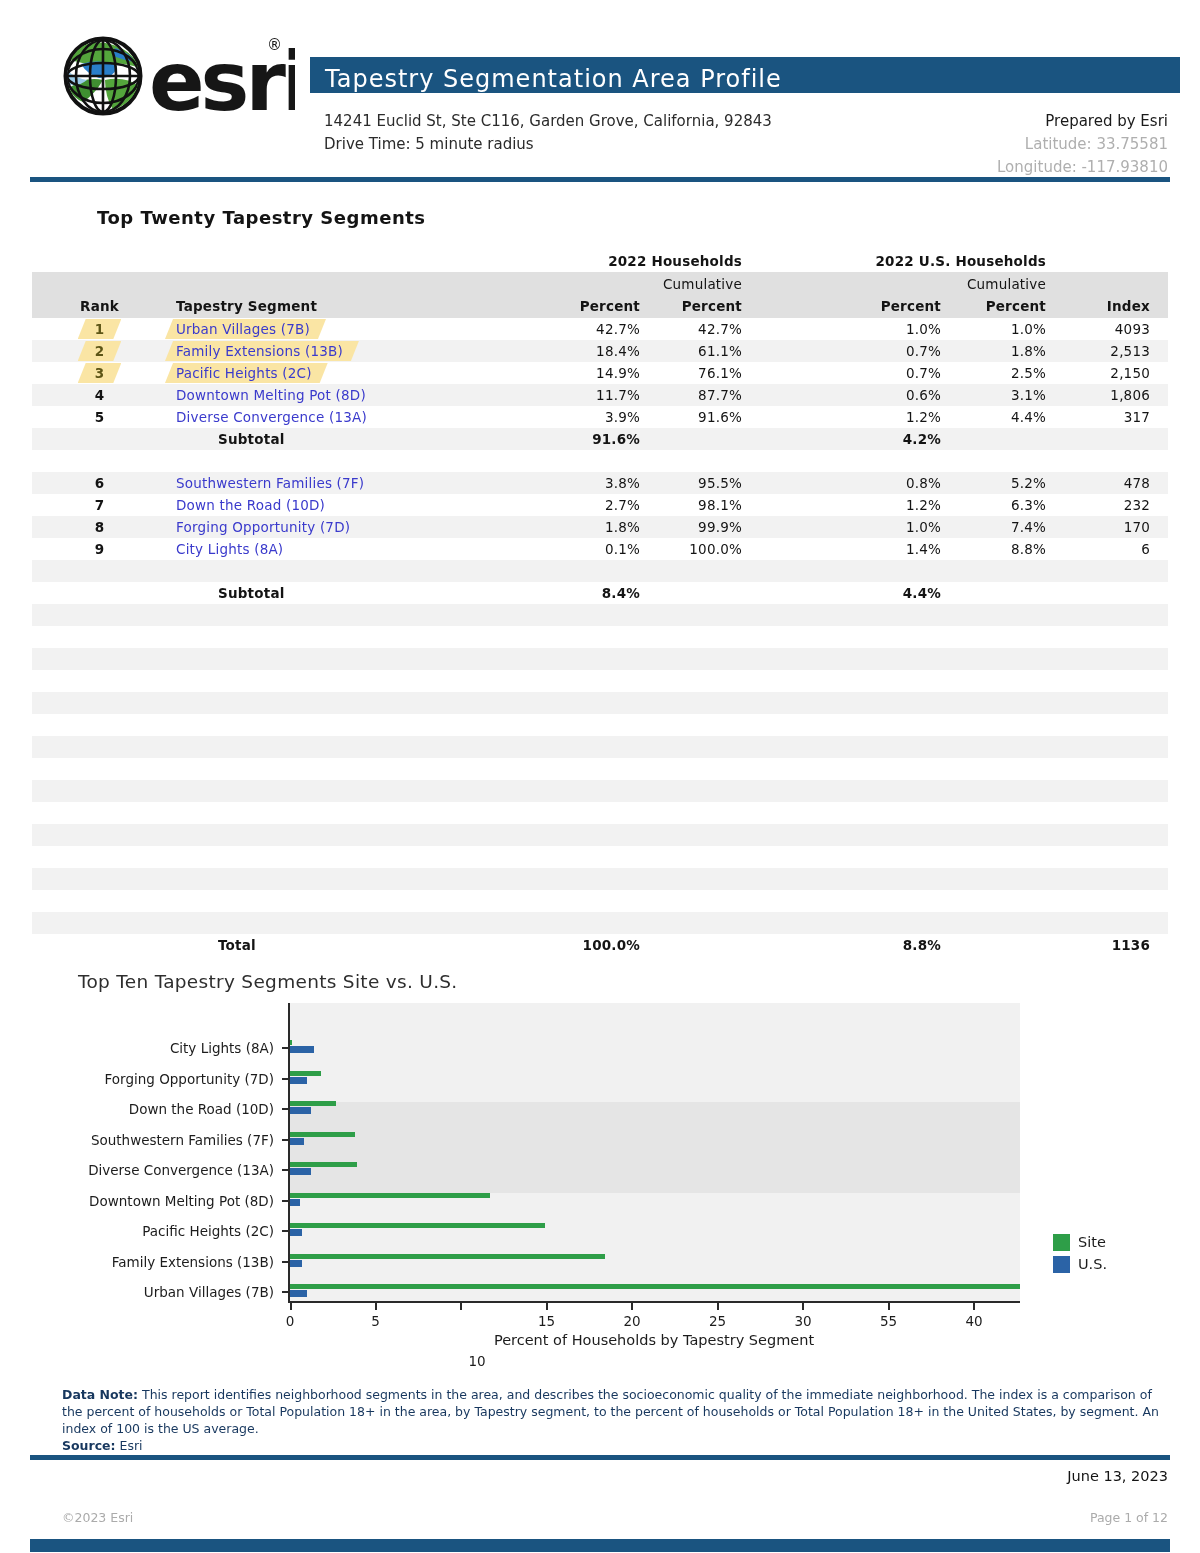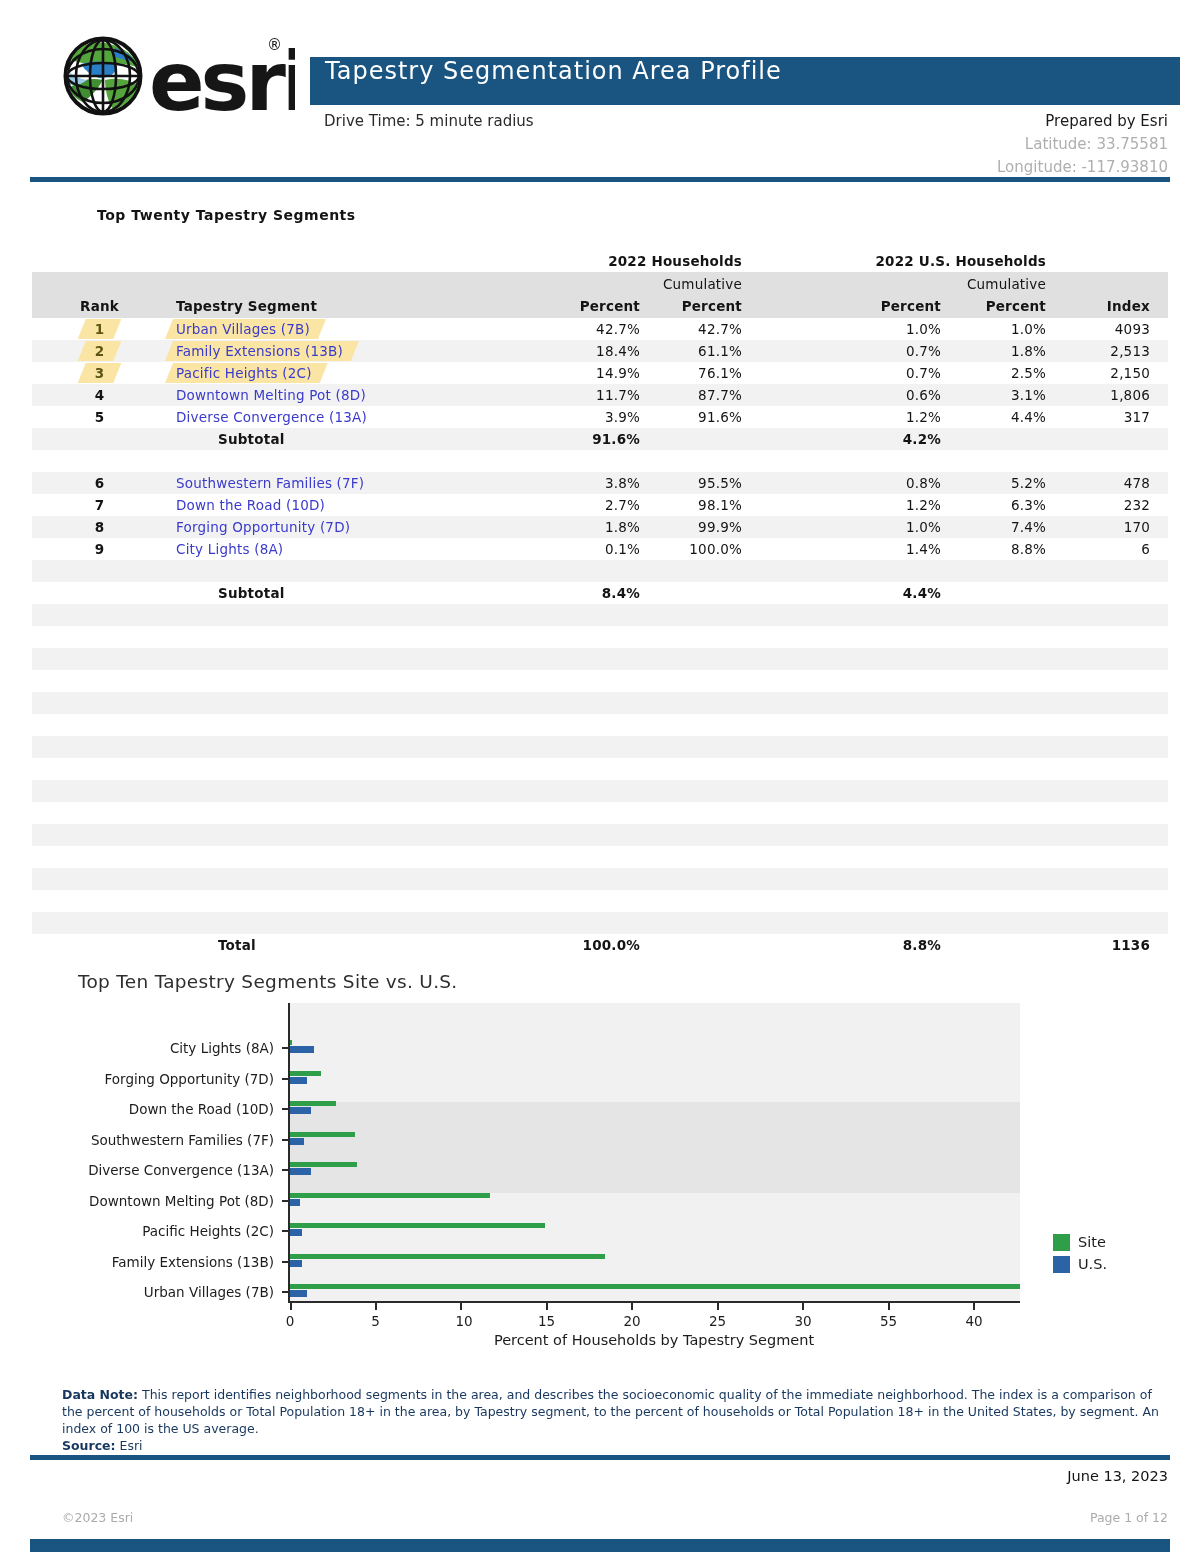--- a/index.html
+++ b/index.html
@@ -11,31 +11,31 @@
     --blue:#2B63A6;
     --zebra:#f2f2f2;
     --band:#e0e0e0;
   }
   *{margin:0;padding:0;box-sizing:border-box;}
   body{background:#888;font-family:"DejaVu Sans","Liberation Sans",sans-serif;}
   .page{position:relative;width:1200px;height:1553px;background:#fff;margin:0 auto;overflow:hidden;padding-left:8px;}
 
   
   .logo{position:absolute;left:55px;top:18px;width:240px;height:112px;}
-  .title-bar{position:absolute;left:310px;top:57px;width:870px;height:48px;background:var(--navy);
-    color:#fff;display:flex;align-items:flex-start;padding-left:15px;font-size:24px;letter-spacing:1px;}
+  .title-bar{position:absolute;left:310px;top:57px;width:870px;height:36px;background:var(--navy);
+    color:#fff;display:flex;align-items:flex-end;padding-left:15px;font-size:24px;letter-spacing:1px;}
   .addr{position:absolute;left:324px;top:110px;font-size:15px;color:#2b2b2b;line-height:23px;}
   .prepared{position:absolute;right:32px;top:110px;text-align:right;font-size:15px;line-height:23px;color:#1a1a1a;}
   .prepared .dim{color:#AFAFAF;}
   .rule{position:absolute;left:30px;width:1140px;height:5px;background:var(--navy);}
   .rule.hr1{top:177px;}
   .rule.hr2{top:1455px;}
 
   
-  .tbl-heading{position:absolute;left:97px;top:207px;font-size:14px;font-weight:bold;color:#141414;letter-spacing:.5px;}
+  .tbl-heading{position:absolute;left:97px;top:207px;font-size:18px;font-weight:bold;color:#141414;letter-spacing:.5px;}
   .tbl{position:absolute;left:32px;top:250px;width:1136px;font-size:13.5px;color:#141414;letter-spacing:.2px;}
   .grid{display:grid;grid-template-columns:135px 393px 80px 102px 199px 105px 104px 1fr;align-items:center;}
   .grouprow{height:22px;font-weight:bold;font-size:13.5px;}
   .grouprow .g1{grid-column:3/5;text-align:right;}
   .grouprow .g2{grid-column:5/7;text-align:right;}
   .band{background:var(--band);padding-top:2px;}
   .bandrow1{height:20px;font-weight:normal;}
   .bandrow1 .cum1{grid-column:4;text-align:right;}
   .bandrow1 .cum2{grid-column:6;text-align:right;}
   .bandrow2{height:24px;font-weight:bold;}
@@ -111,20 +111,21 @@
       <text x="94" y="92" font-family="DejaVu Sans, sans-serif" font-size="82" font-weight="bold" letter-spacing="-4" fill="#161616">esri</text>
       <text x="212" y="32" font-family="DejaVu Sans, sans-serif" font-size="15" fill="#161616">®</text>
     </svg>
   </div>
 
   <div class="title-bar">
     <span>Tapestry Segmentation Area Profile</span>
   </div>
 
   <div class="addr">
+    <div>14241 Euclid St, Ste C116, Garden Grove, California, 92843</div>
     <div>Drive Time: 5 minute radius</div>
   </div>
 
   <div class="prepared">
     <div>Prepared by Esri</div>
     <div class="dim">Latitude: 33.75581</div>
     <div class="dim">Longitude: -117.93810</div>
   </div>
 
   <div class="rule hr1"></div>
@@ -454,21 +455,21 @@
       <div class="bar bar-site" style="top: 250.5px; width: 314.692px;"></div>
       <div class="bar bar-us" style="top: 256.5px; width: 11.972px;"></div>
       <div class="ydash" style="top: 288px;"></div>
       <div class="bar bar-site" style="top: 281px; width: 730.29px;"></div>
       <div class="bar bar-us" style="top: 287px; width: 17.1028px;"></div>
       <div class="xtick" style="left: 0px;"></div>
       <div class="xtick-label" style="left: -22px;">0</div>
       <div class="xtick" style="left: 84.514px;"></div>
       <div class="xtick-label" style="left: 63.514px;">5</div>
       <div class="xtick" style="left: 170.028px;"></div>
-      <div class="xtick-label" style="left: 152px;">10</div>
+      <div class="xtick-label" style="left: 165px; margin-top: 40px;">10</div>
       <div class="xtick" style="left: 255.542px;"></div>
       <div class="xtick-label" style="left: 234.542px;">15</div>
       <div class="xtick" style="left: 341.056px;"></div>
       <div class="xtick-label" style="left: 320.056px;">20</div>
       <div class="xtick" style="left: 426.57px;"></div>
       <div class="xtick-label" style="left: 405.57px;">25</div>
       <div class="xtick" style="left: 512.084px;"></div>
       <div class="xtick-label" style="left: 491.084px;">30</div>
       <div class="xtick" style="left: 597.598px;"></div>
       <div class="xtick-label" style="left: 576.598px;">55</div>

